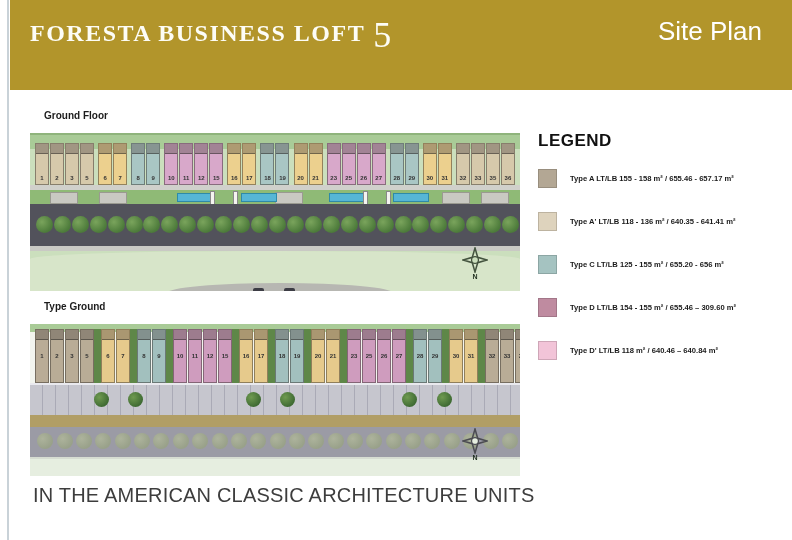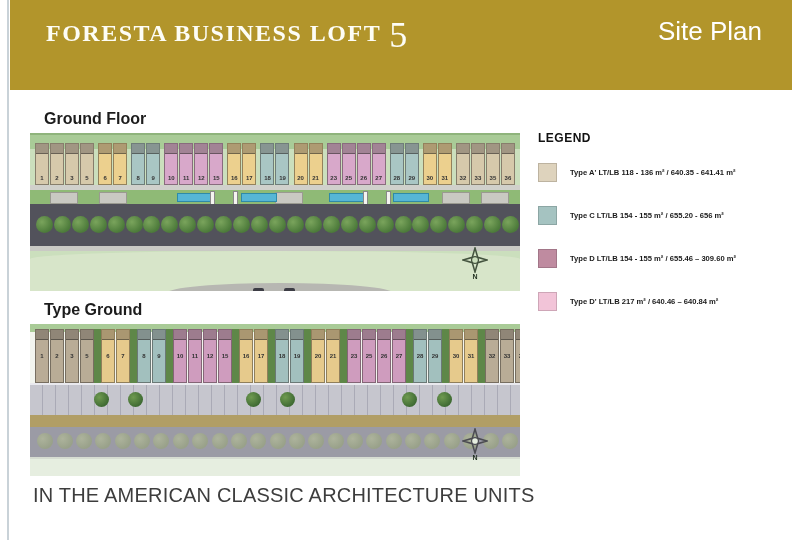--- a/index.html
+++ b/index.html
@@ -2,27 +2,27 @@
 <html><head>
 <meta charset="utf-8">
 <style>
   html,body{margin:0;padding:0;background:#fff;}
   .page{position:relative;width:792px;height:540px;background:#ffffff;overflow:hidden;
         font-family:"Liberation Sans",sans-serif;}
   .edge-line{position:absolute;left:7px;top:0;width:2px;height:540px;background:#c9d2d8;}
 
   
   .header{position:absolute;left:10px;top:0;right:0;height:90px;background:#b2952b;}
-  .brand{position:absolute;left:36px;top:14px;color:#fdfdf6;font-family:"Liberation Serif",serif;
+  .brand{position:absolute;left:20px;top:14px;color:#fdfdf6;font-family:"Liberation Serif",serif;
          font-size:24px;letter-spacing:1.5px;font-weight:600;white-space:nowrap;}
   .brand .five{font-size:36px;margin-left:8px;vertical-align:-6px;font-weight:500;}
   .page-label{position:absolute;right:30px;top:16px;color:#ffffff;font-size:26px;font-weight:400;}
 
   
-  .plan-label{position:absolute;font-size:16px;font-weight:bold;color:#1c1c1c;}
+  .plan-label{position:absolute;font-size:10px;font-weight:bold;color:#1c1c1c;}
   #label-ground{left:44px;top:110px;}
   #label-lower{left:44px;top:301px;}
 
   
   .plan{position:absolute;left:30px;width:490px;overflow:hidden;}
   #plan-ground{top:133px;height:158px;background:#cbdfbd;}
   #plan-lower{top:324px;height:152px;background:#f2f4ee;}
 
   .band{position:absolute;left:0;right:0;}
   
@@ -73,21 +73,21 @@
 
   
   .compass{position:absolute;text-align:center;width:30px;}
   #compass-ground{right:30px;top:114px;}
   #compass-lower{right:30px;top:104px;}
   .compass svg{display:block;margin:0 auto;}
   .north{font-size:7px;font-weight:bold;color:#1e2d1e;line-height:7px;}
 
   
   .legend{position:absolute;left:538px;top:131px;width:240px;}
-  .legend-title{font-size:12px;font-weight:bold;color:#111;margin-bottom:18px;letter-spacing:.5px;}
+  .legend-title{font-size:17px;font-weight:bold;color:#111;margin-bottom:18px;letter-spacing:.5px;}
   .legend-item{display:flex;align-items:center;margin-bottom:24px;}
   .swatch{width:17px;height:17px;margin-right:13px;border:1px solid rgba(0,0,0,.15);flex:none;}
   .legend-text{font-size:7.6px;font-weight:bold;color:#1a1a1a;white-space:nowrap;}
 
   
   .footer-text{position:absolute;left:33px;top:483px;font-size:20px;color:#3d3d3d;line-height:25px;
                letter-spacing:.2px;}
 </style>
 </head>
 <body>
@@ -497,34 +497,38 @@
         <circle cx="12" cy="12" r="3.2" fill="#e6eee0" stroke="#4c4c52" stroke-width="1.2"></circle>
       </svg>
       <div class="north">N</div>
     </div>
   </div>
 
   <div class="legend">
     <div class="legend-title">LEGEND</div>
     <div id="legend-items">
         <div class="legend-item">
+          <span class="swatch" style="background: rgb(179, 167, 148);"></span>
+          <span class="legend-text">Type A  LT/LB 155 - 158 m² / 655.46 - 657.17 m²</span>
+        </div>
+        <div class="legend-item">
           <span class="swatch" style="background: rgb(222, 211, 189);"></span>
           <span class="legend-text">Type A'  LT/LB 118 - 136 m² / 640.35 - 641.41 m²</span>
         </div>
         <div class="legend-item">
           <span class="swatch" style="background: rgb(165, 195, 193);"></span>
-          <span class="legend-text">Type C  LT/LB 154 - 155 m² / 655.20 - 656 m²</span>
+          <span class="legend-text">Type C  LT/LB 125 - 155 m² / 655.20 - 656 m²</span>
         </div>
         <div class="legend-item">
           <span class="swatch" style="background: rgb(191, 139, 160);"></span>
           <span class="legend-text">Type D  LT/LB 154 - 155 m² / 655.46 – 309.60 m²</span>
         </div>
         <div class="legend-item">
           <span class="swatch" style="background: rgb(242, 196, 216);"></span>
-          <span class="legend-text">Type D'  LT/LB 217 m² / 640.46 – 640.84 m²</span>
+          <span class="legend-text">Type D'  LT/LB 118 m² / 640.46 – 640.84 m²</span>
         </div>
       </div>
   </div>
 
   <div class="footer-text">
     <div>IN THE AMERICAN CLASSIC ARCHITECTURE UNITS</div>
   </div>
 </div>
 
 </body></html>

